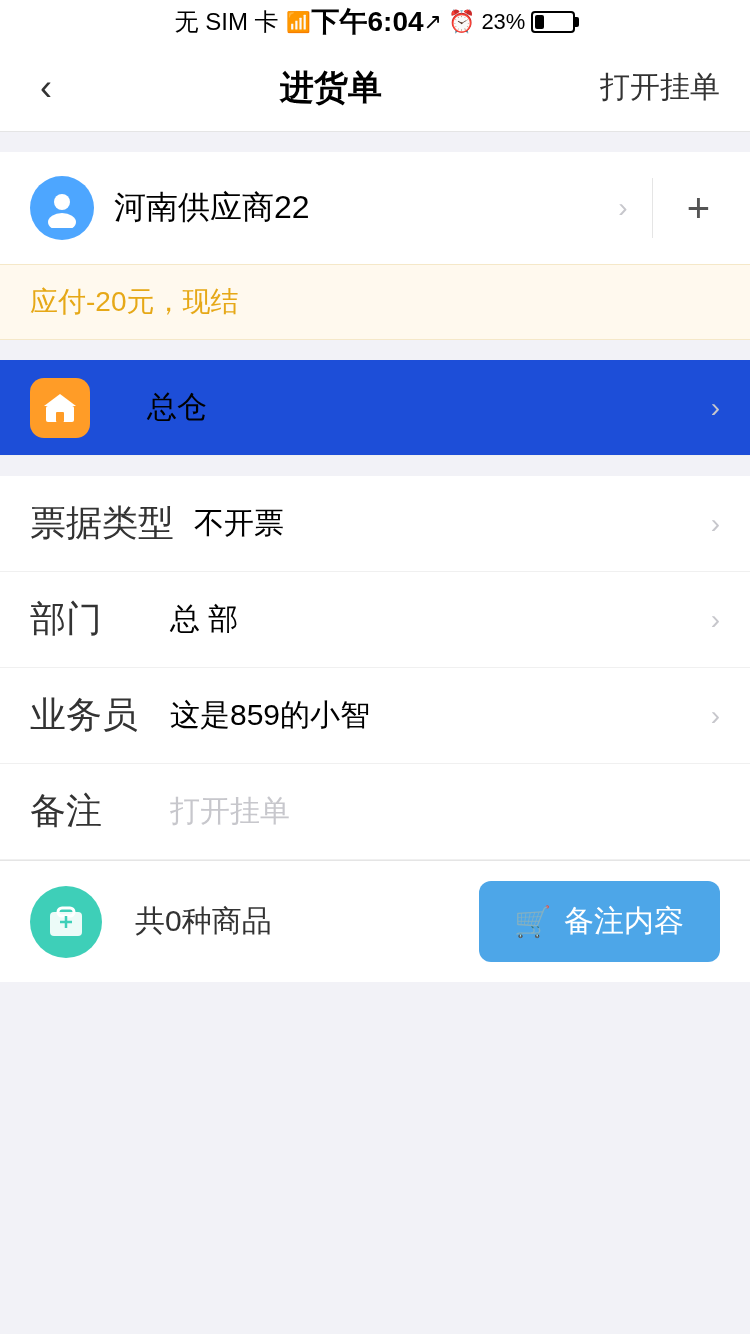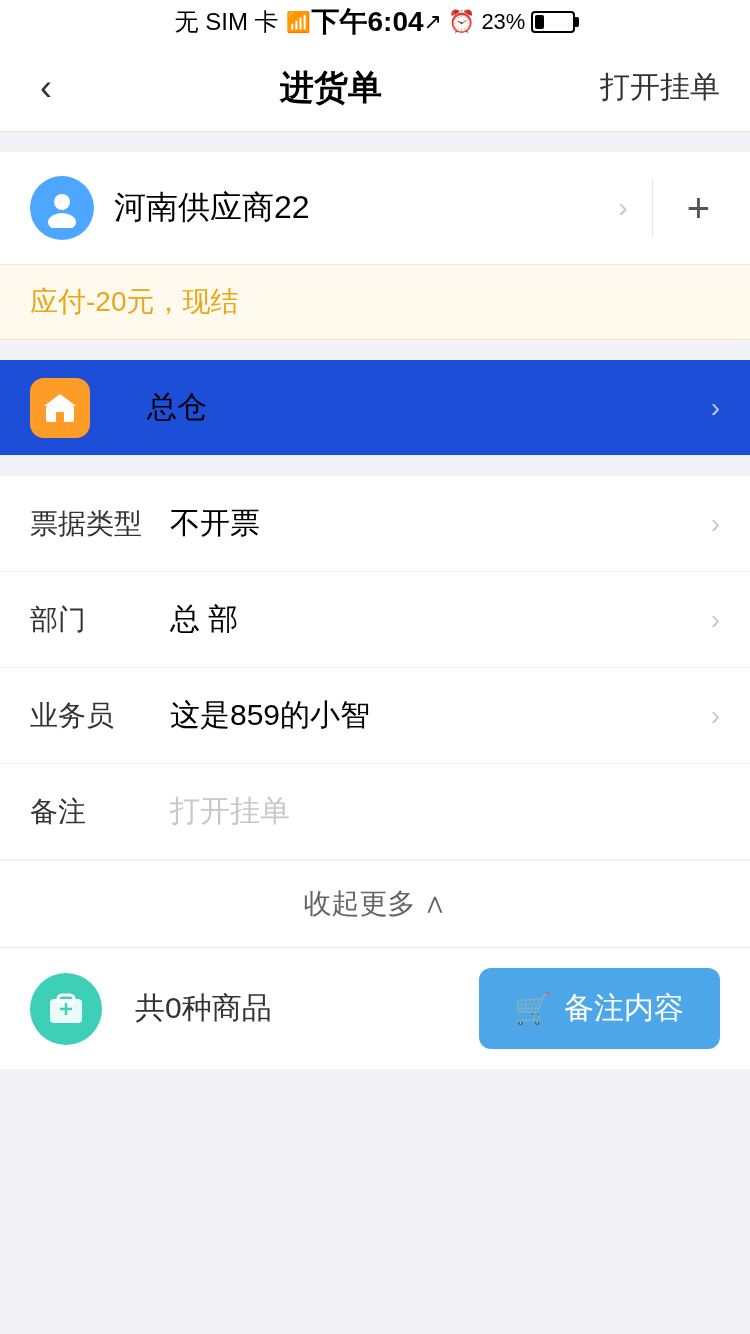--- a/index.html
+++ b/index.html
@@ -180,21 +180,21 @@
       border-radius: 14px;
       background: #ff9c27;
       display: flex;
       align-items: center;
       justify-content: center;
       margin-right: 20px;
       flex-shrink: 0;
     }
     .row-icon svg { width: 36px; height: 36px; }
     .row-label {
-      font-size: 28px;
+      font-size: 36px;
       color: #333;
       min-width: 120px;
     }
     .row-value {
       flex: 1;
       font-size: 30px;
       color: #000;
       margin-left: 20px;
     }
     .row-value.placeholder {
@@ -352,23 +352,20 @@
       <span class="row-label">业务员</span>
       <span class="row-value">这是859的小智</span>
       <span class="row-chevron">›</span>
     </div>
 
     <div class="row-item">
       <span class="row-label">备注</span>
       <span class="row-value placeholder">打开挂单</span>
     </div>
 
-    <div class="collapse-row">
-      <span class="collapse-text">收起更多 ∧</span>
-    </div>
   </div>
 
   <div class="bottom-bar">
     <div class="goods-icon-wrap">
       <svg width="40" height="40" viewBox="0 0 40 40" fill="none" xmlns="http://www.w3.org/2000/svg">
         <rect x="4" y="10" width="32" height="24" rx="4" fill="white" opacity="0.9"></rect>
         <rect x="12" y="6" width="16" height="8" rx="4" fill="none" stroke="white" stroke-width="3"></rect>
         <line x1="14" y1="20" x2="26" y2="20" stroke="#3ecfb8" stroke-width="2.5"></line>
         <line x1="20" y1="14" x2="20" y2="26" stroke="#3ecfb8" stroke-width="2.5"></line>
       </svg>

